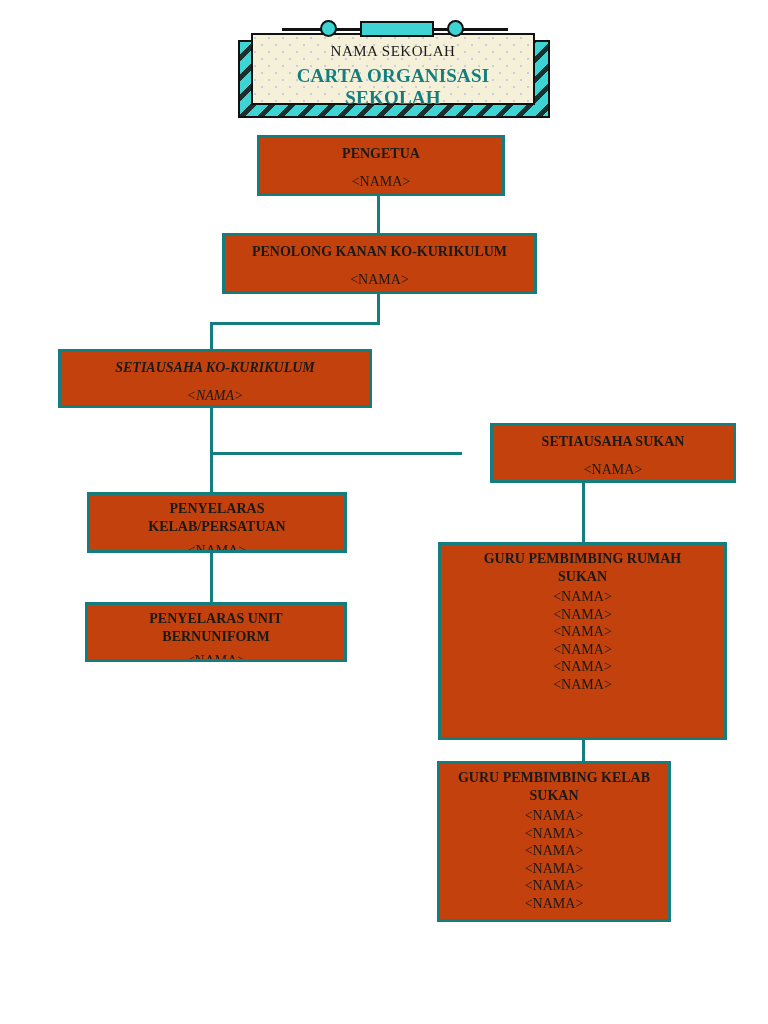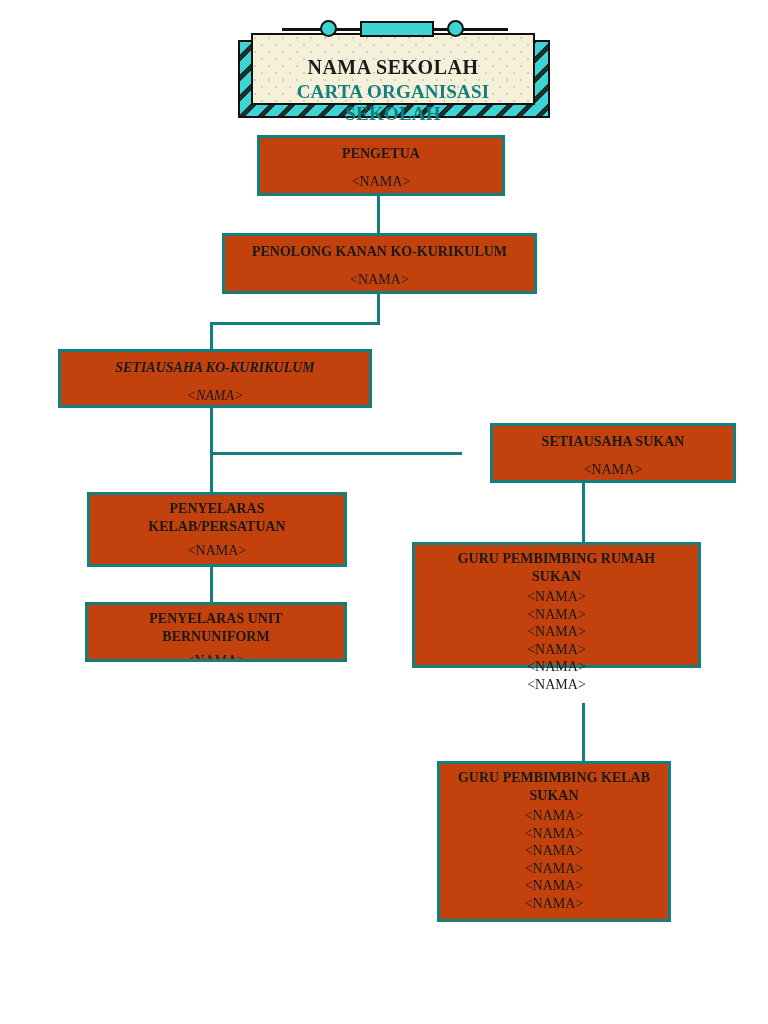--- a/index.html
+++ b/index.html
@@ -23,21 +23,21 @@
   }
   .banner-card{
     position:absolute;left:251px;top:33px;width:284px;height:72px;
     border:2px solid var(--outline);box-sizing:border-box;
     background-color:var(--cream);
     background-image:radial-gradient(var(--dot) 1.2px,transparent 1.4px),
                      radial-gradient(var(--dot) 1.2px,transparent 1.4px);
     background-size:14px 14px;background-position:2px 3px,9px 10px;
     text-align:center;z-index:2;
   }
-  .school-name{margin-top:22px;font-size:20px;font-weight:bold;color:var(--ink);letter-spacing:0.5px;line-height:20px;}
+  .school-name{margin-top:6px;font-size:15px;font-weight:normal;color:var(--ink);letter-spacing:0.5px;line-height:20px;}
   .chart-title{margin-top:4px;font-size:19px;font-weight:bold;color:var(--teal);letter-spacing:0.2px;line-height:22px;}
   .banner-line{position:absolute;left:282px;top:28px;width:226px;height:3px;background:var(--outline);z-index:3;}
   .banner-circle{position:absolute;width:13px;height:13px;border:2px solid var(--outline);border-radius:50%;background:var(--turquoise);z-index:4;}
   .banner-circle.c1{left:320px;top:20px;}
   .banner-circle.c2{left:447px;top:20px;}
   .banner-bar{position:absolute;left:360px;top:21px;width:70px;height:12px;border:2px solid var(--outline);background:var(--turquoise);z-index:4;}
   
   .node{
     position:absolute;border:3px solid var(--teal);box-sizing:border-box;
     background:#c2410c;text-align:center;z-index:2;
@@ -47,23 +47,23 @@
   .node.clip{overflow:hidden;}
   .node.clip .node-title{padding-top:5px;}
   .node.clip .node-name{position:absolute;left:0;right:0;top:47px;margin:0;}
   .node.list .node-title{padding-top:5px;}
   .node.list .node-name{margin-top:2px;line-height:17.5px;}
   .node.list .node-name + .node-name{margin-top:0;}
   #node-pengetua{left:257px;top:135px;width:248px;height:61px;}
   #node-penolong{left:222px;top:233px;width:315px;height:61px;}
   #node-su-koku{left:58px;top:349px;width:314px;height:59px;font-style:italic;}
   #node-su-sukan{left:462px;top:423px;width:246px;height:60px;margin-left:28px;}
-  #node-penyelaras-kelab{left:87px;top:492px;width:260px;height:75px;}
+  #node-penyelaras-kelab{left:87px;top:492px;width:260px;height:61px;}
   #node-penyelaras-unit{left:85px;top:602px;width:262px;height:60px;}
-  #node-guru-rumah{left:412px;top:542px;width:289px;height:126px;}
+  #node-guru-rumah{left:438px;top:542px;width:289px;height:198px;}
   #node-guru-kelab{left:437px;top:761px;width:234px;height:161px;}
   
   .conn{position:absolute;background:var(--teal);z-index:1;}
   #conn-v1{left:377px;top:196px;width:3px;height:37px;}
   #conn-v2{left:377px;top:294px;width:3px;height:31px;}
   #conn-h1{left:210px;top:322px;width:170px;height:3px;}
   #conn-v3{left:210px;top:324px;width:3px;height:25px;}
   #conn-v4{left:210px;top:408px;width:3px;height:84px;}
   #conn-h2{left:210px;top:452px;width:252px;height:3px;}
   #conn-v5{left:210px;top:553px;width:3px;height:49px;}

